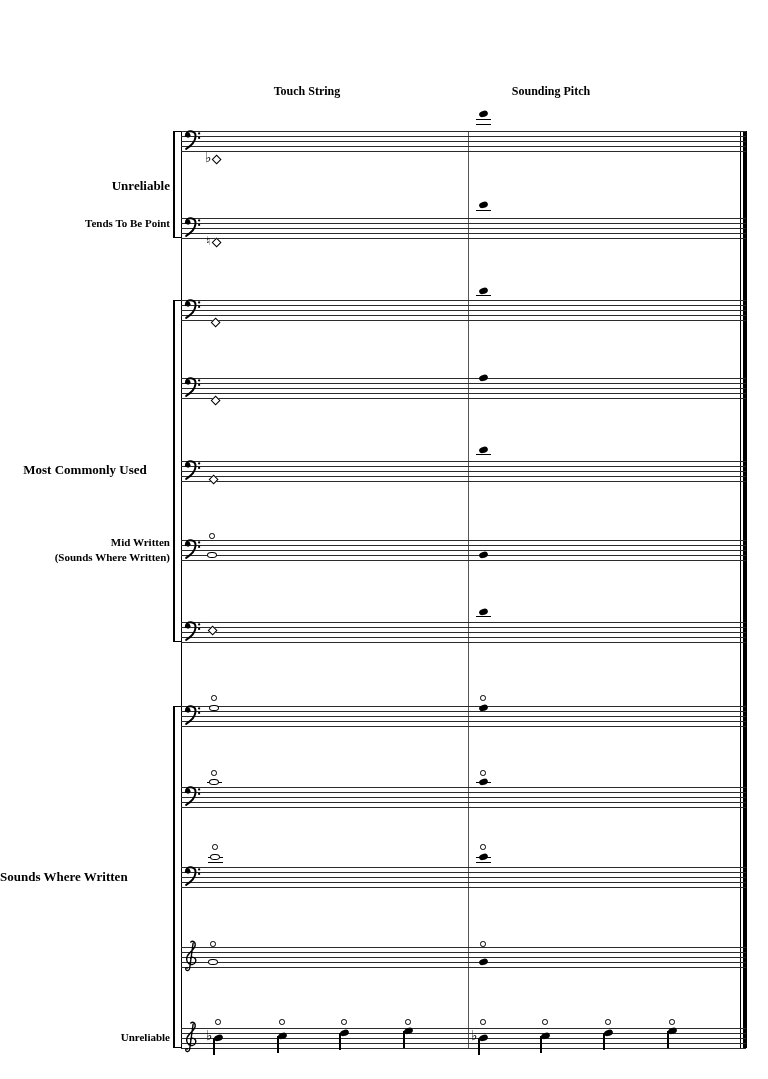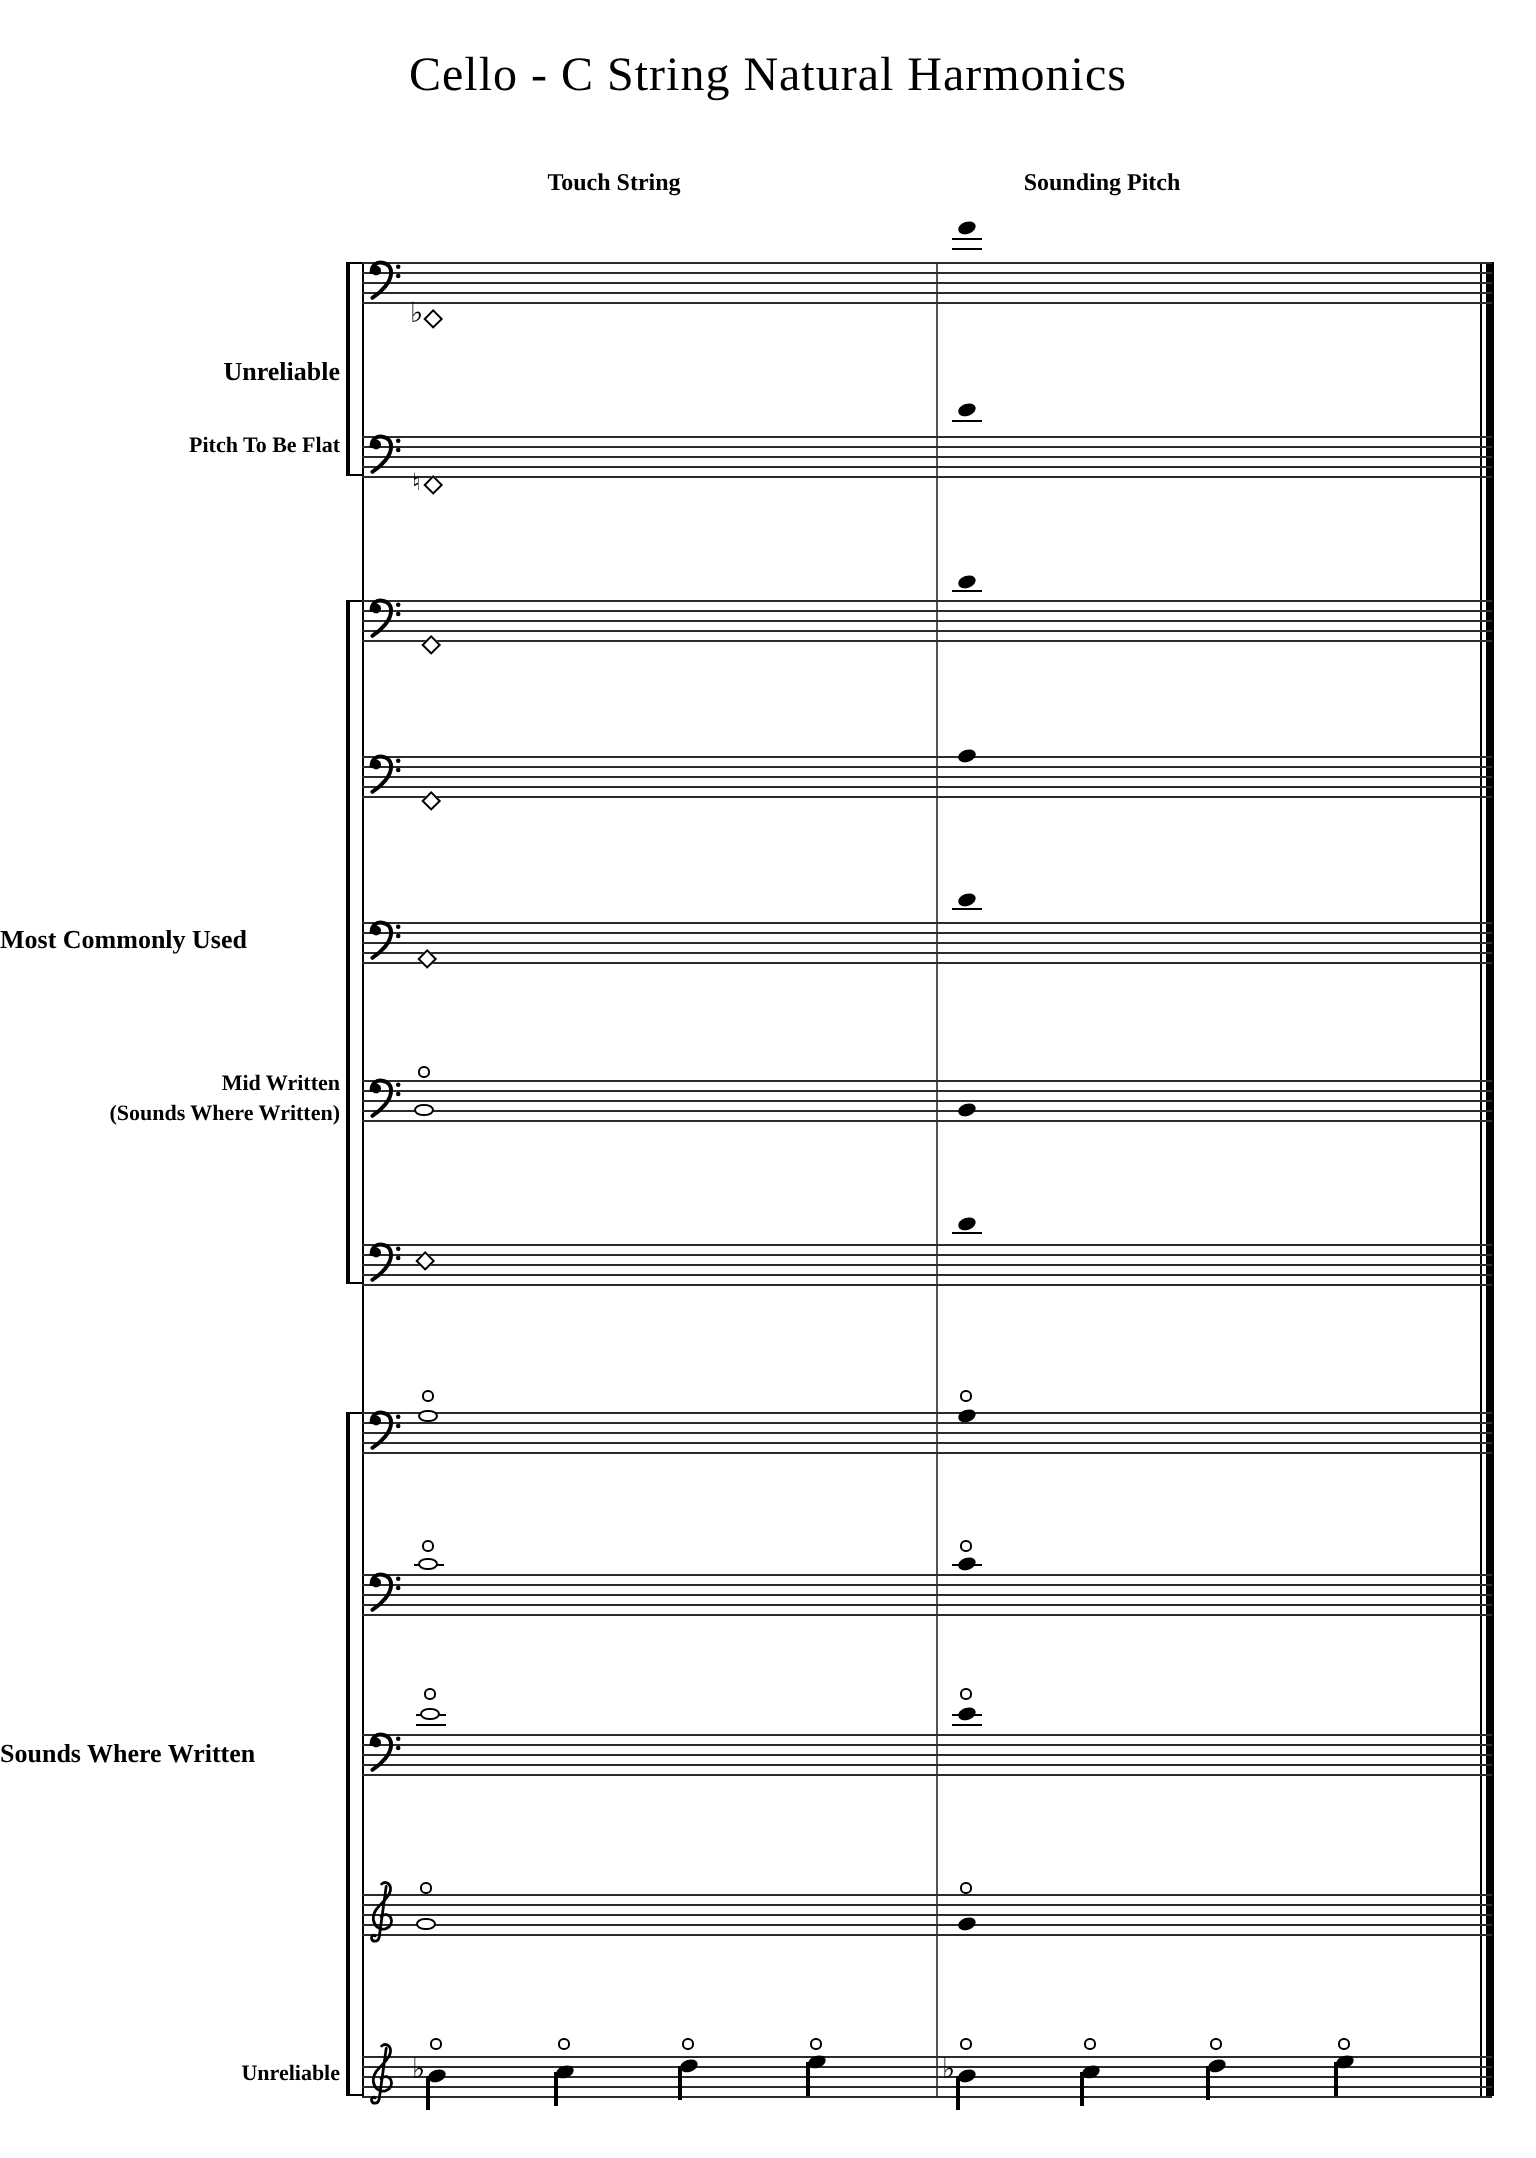--- a/index.html
+++ b/index.html
@@ -12,27 +12,26 @@
   .hdr-touch{left:227px;}
   .hdr-sound{left:471px;}
   .row-label{position:absolute;left:0;text-align:right;font-weight:bold;line-height:1.15;}
   #score{position:absolute;left:0;top:0;width:768px;height:1079px;}
   .acc{position:absolute;font-family:"DejaVu Sans",sans-serif;line-height:1;color:#000;}
 </style>
 </head>
 <body>
 
 <div class="page">
-  <div class="title">Cello - C String Natural Harmonics</div>
   <div class="col-hdr hdr-touch">Touch String</div>
   <div class="col-hdr hdr-sound">Sounding Pitch</div>
   <div id="score">
       <div class="row-label" style="position: absolute; left: 0px; width: 170px; top: 178.94px; text-align: right; font-weight: bold; font-size: 13px;">Unreliable</div>
-      <div class="row-label" style="position: absolute; left: 0px; width: 170px; top: 217.18px; text-align: right; font-weight: bold; font-size: 11px;">Pitch To Be Flat</div>
-      <div class="row-label" style="position: absolute; left: 0px; width: 170px; top: 462.94px; text-align: left; font-weight: bold; font-size: 13px;">Most Commonly Used</div>
+      <div class="row-label" style="position: absolute; left: 0px; width: 170px; top: 217.18px; text-align: right; font-weight: bold; font-size: 11px;">Tends To Be Point</div>
+      <div class="row-label" style="position: absolute; left: 0px; width: 170px; top: 462.94px; text-align: center; font-weight: bold; font-size: 13px;">Most Commonly Used</div>
       <div class="row-label" style="position: absolute; left: 0px; width: 170px; top: 536.18px; text-align: right; font-weight: bold; font-size: 11px;">Mid Written</div>
       <div class="row-label" style="position: absolute; left: 0px; width: 170px; top: 551.18px; text-align: right; font-weight: bold; font-size: 11px;">(Sounds Where Written)</div>
       <div class="row-label" style="position: absolute; left: 0px; width: 170px; top: 869.94px; text-align: left; font-weight: bold; font-size: 13px;">Sounds Where Written</div>
       <div class="row-label" style="position: absolute; left: 0px; width: 170px; top: 1031.18px; text-align: right; font-weight: bold; font-size: 11px;">Unreliable</div>
       <div style="position: absolute; left: 181px; top: 131px; width: 1.2px; height: 917px; background: rgb(0, 0, 0);"></div>
       <div style="position: absolute; left: 468px; top: 131px; width: 1px; height: 917px; background: rgb(85, 85, 85);"></div>
       <div style="position: absolute; left: 740px; top: 131px; width: 1.2px; height: 917px; background: rgb(0, 0, 0);"></div>
       <div style="position: absolute; left: 743px; top: 131px; width: 4px; height: 917px; background: rgb(0, 0, 0);"></div>
       <div style="position: absolute; left: 173px; top: 131px; width: 1.6px; height: 107px; background: rgb(0, 0, 0);"></div>
       <div style="position: absolute; left: 173px; top: 131px; width: 9px; height: 1.4px; background: rgb(0, 0, 0);"></div>

